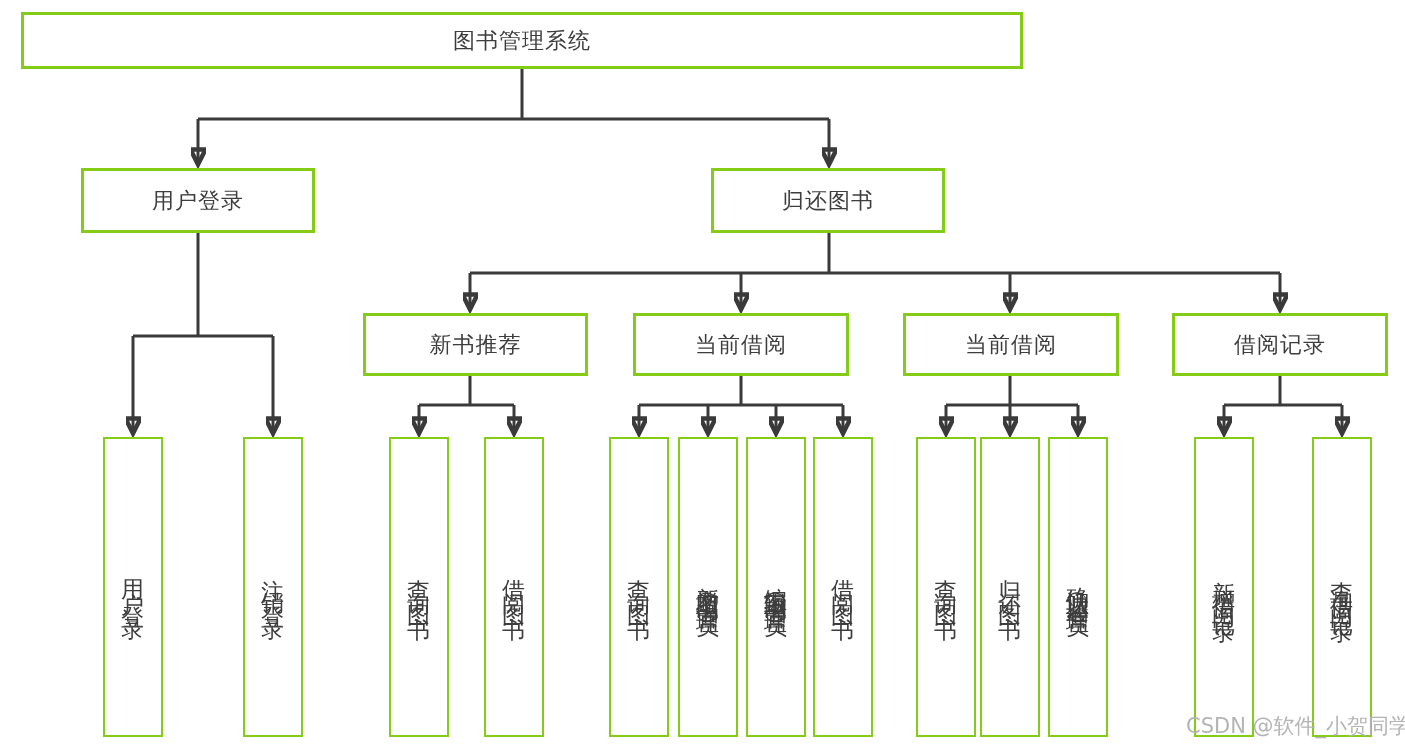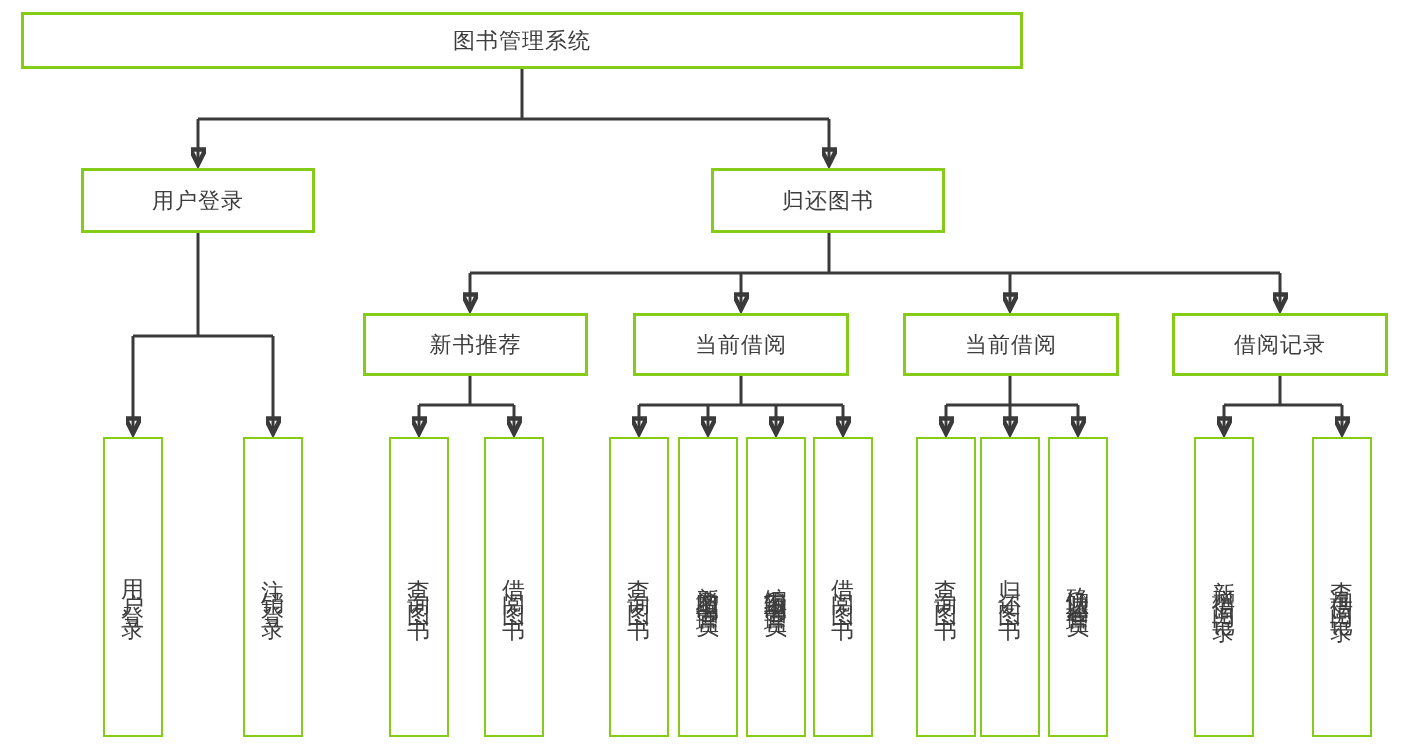--- a/index.html
+++ b/index.html
@@ -137,14 +137,15 @@
     <span class="vtext">确认归还（管理员）</span>
   </div>
 
   <div class="node leaf sp6" style="left:1194px;">
     <span class="vtext">新增借阅记录</span>
   </div>
   <div class="node leaf sp6" style="left:1312px;">
     <span class="vtext">查询借阅记录</span>
   </div>
 
+  <div id="watermark">CSDN @软件_小贺同学</div>
 
 </div>
 
 </body></html>

